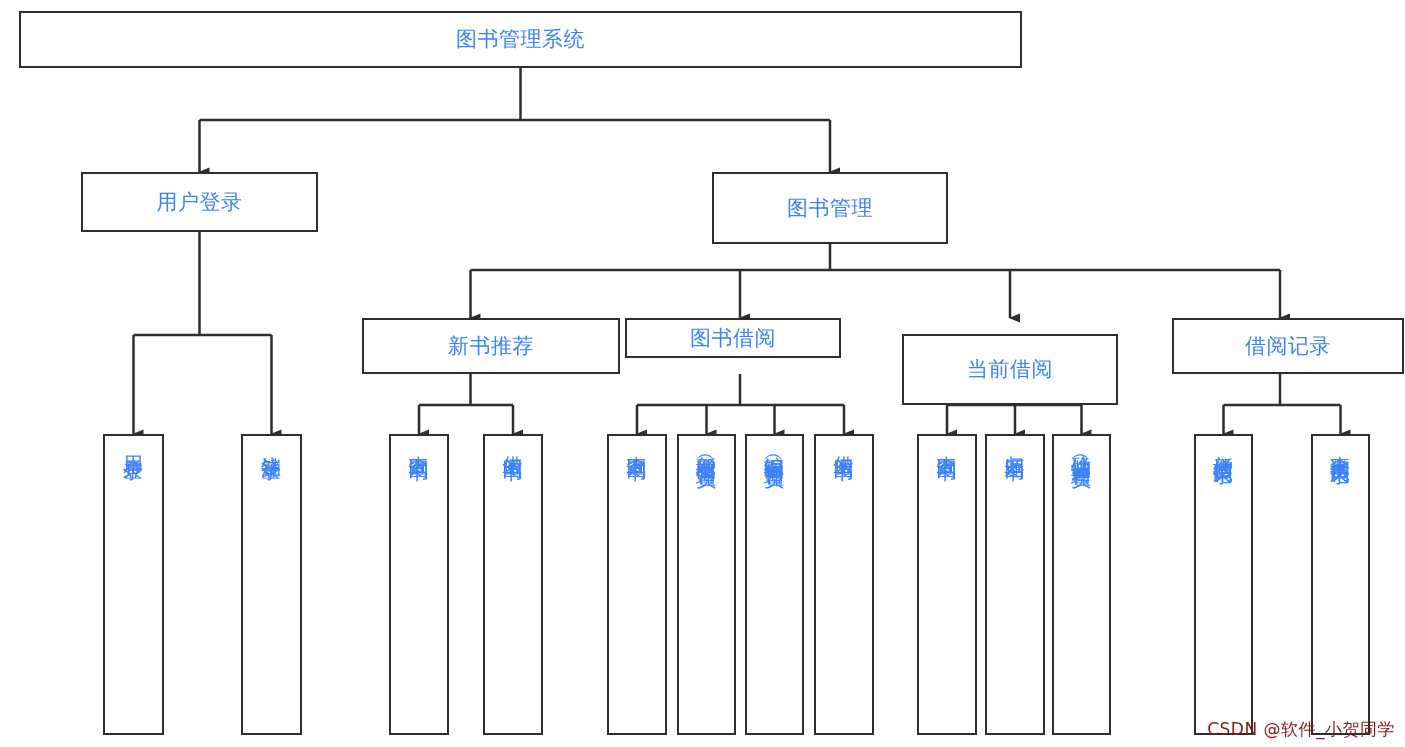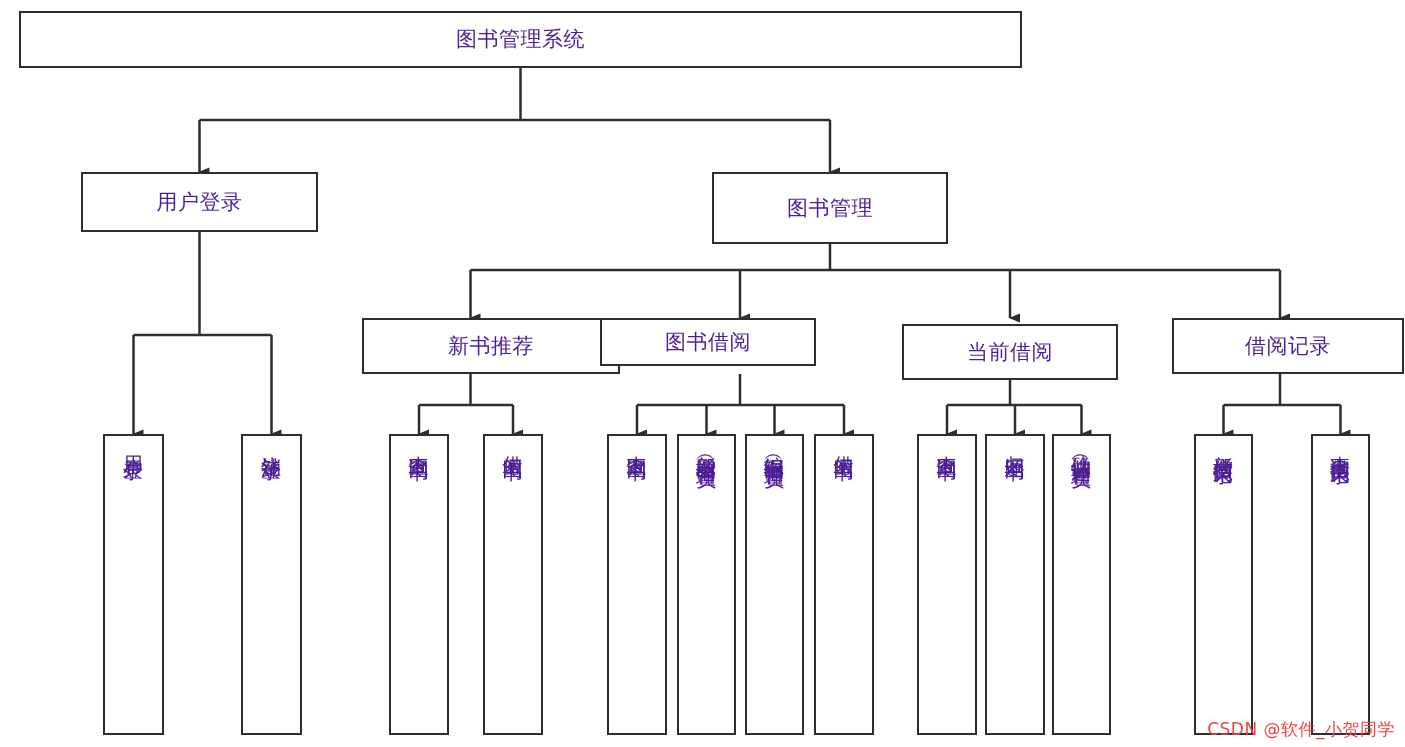--- a/index.html
+++ b/index.html
@@ -24,21 +24,21 @@
     position: absolute;
     box-sizing: border-box;
     background: #ffffff;
     border: 2.5px solid #2e2e2e;
     display: flex;
     align-items: center;
     justify-content: center;
     overflow: hidden;
   }
   .node-label {
-    color: #4c1d95;
+    color: #3b82f6;
     font-family: Liberation Sans, sans-serif;
     line-height: 1.18;
     text-align: center;
     white-space: pre;
   }
   .node-box.horizontal .node-label {
     font-size: 21px;
     letter-spacing: 0.5px;
   }
   .node-box.root .node-label {
@@ -64,21 +64,21 @@
     left: 0;
     top: 0;
     width: 1405px;
     height: 747px;
     pointer-events: none;
   }
   #watermark {
     position: absolute;
     right: 10px;
     bottom: 6px;
-    color: #ef4444;
+    color: #7f1d1d;
     font-size: 17px;
     font-family: "DejaVu Sans", "Liberation Sans", sans-serif;
     white-space: nowrap;
     letter-spacing: 0.5px;
   }
 </style>
 </head>
 <body>
 
 <div id="diagram-root">
@@ -131,24 +131,24 @@
       </div>
       <div class="node-box horizontal" style="left: 81px; top: 172px; width: 237px; height: 60px;">
         <span class="node-label">用户登录</span>
       </div>
       <div class="node-box horizontal" style="left: 712px; top: 172px; width: 236px; height: 72px;">
         <span class="node-label">图书管理</span>
       </div>
       <div class="node-box horizontal" style="left: 362px; top: 318px; width: 258px; height: 56px;">
         <span class="node-label">新书推荐</span>
       </div>
-      <div class="node-box horizontal" style="left: 600px; top: 318px; width: 216px; height: 48px;">
+      <div class="node-box horizontal" style="left: 625px; top: 318px; width: 216px; height: 40px;">
         <span class="node-label">图书借阅</span>
       </div>
-      <div class="node-box horizontal" style="left: 902px; top: 324px; width: 216px; height: 56px;">
+      <div class="node-box horizontal" style="left: 902px; top: 334px; width: 216px; height: 71px;">
         <span class="node-label">当前借阅</span>
       </div>
       <div class="node-box horizontal" style="left: 1172px; top: 318px; width: 232px; height: 56px;">
         <span class="node-label">借阅记录</span>
       </div>
       <div class="node-box vertical" style="left: 103px; top: 434px; width: 61px; height: 301px;">
         <span class="node-label">用户登录</span>
       </div>
       <div class="node-box vertical" style="left: 241px; top: 434px; width: 61px; height: 301px;">
         <span class="node-label">注销登录</span>

